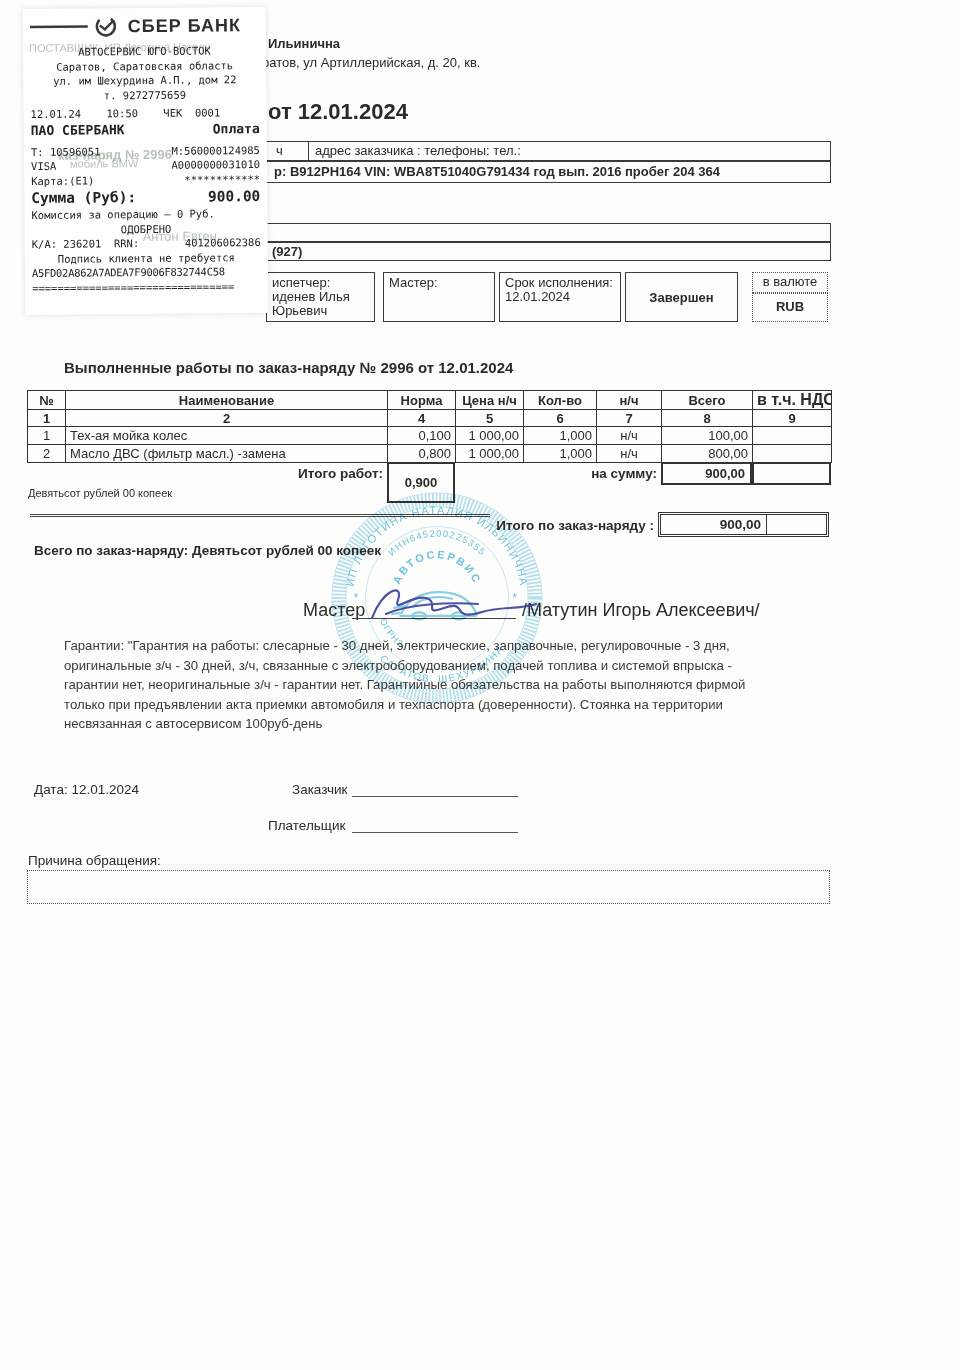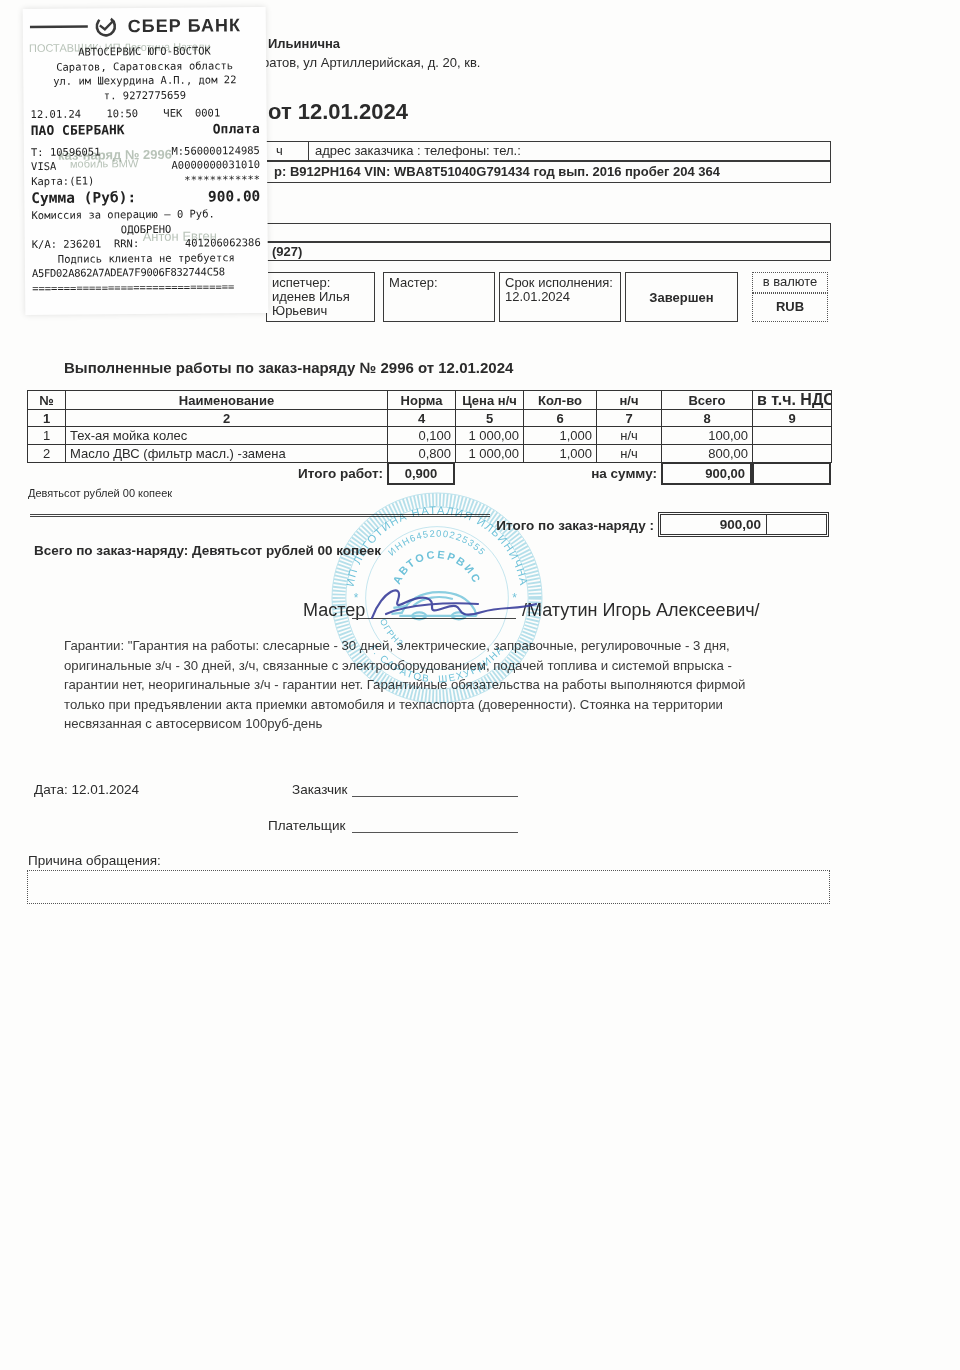--- a/index.html
+++ b/index.html
@@ -172,21 +172,21 @@
       <td class="num-r">1 000,00</td>
       <td class="num-r">1,000</td>
       <td class="c">н/ч</td>
       <td class="num-r">800,00</td>
       <td></td>
     </tr>
   </tbody>
     </table>
 
   <div class="tot-label" style="left:237px;top:466px;width:146px;text-align:right;">Итого работ:</div>
-  <div class="tot-box" style="left:387px;top:462px;width:68px;height:23px;justify-content:center;">0,900</div>
+  <div class="tot-box" style="left:387px;top:462px;width:68px;height:41px;justify-content:center;">0,900</div>
   <div class="tot-label" style="left:515px;top:466px;width:142px;text-align:right;">на сумму:</div>
   <div class="tot-box" style="left:661px;top:462px;width:91px;height:23px;justify-content:flex-end;padding-right:5px;box-sizing:border-box;">900,00</div>
   <div class="tot-box" style="left:752px;top:462px;width:79px;height:23px;"></div>
 
   <div class="abs t13" style="left:28px;top:487px;">Девятьсот рублей 00 копеек</div>
 
   <div class="dbl-rule"></div>
   <div class="abs b t135" style="left:492px;top:518px;width:162px;text-align:right;z-index:8;">Итого по заказ-наряду :</div>
   <div class="grand-box">
     <div class="grand-val">900,00</div>

